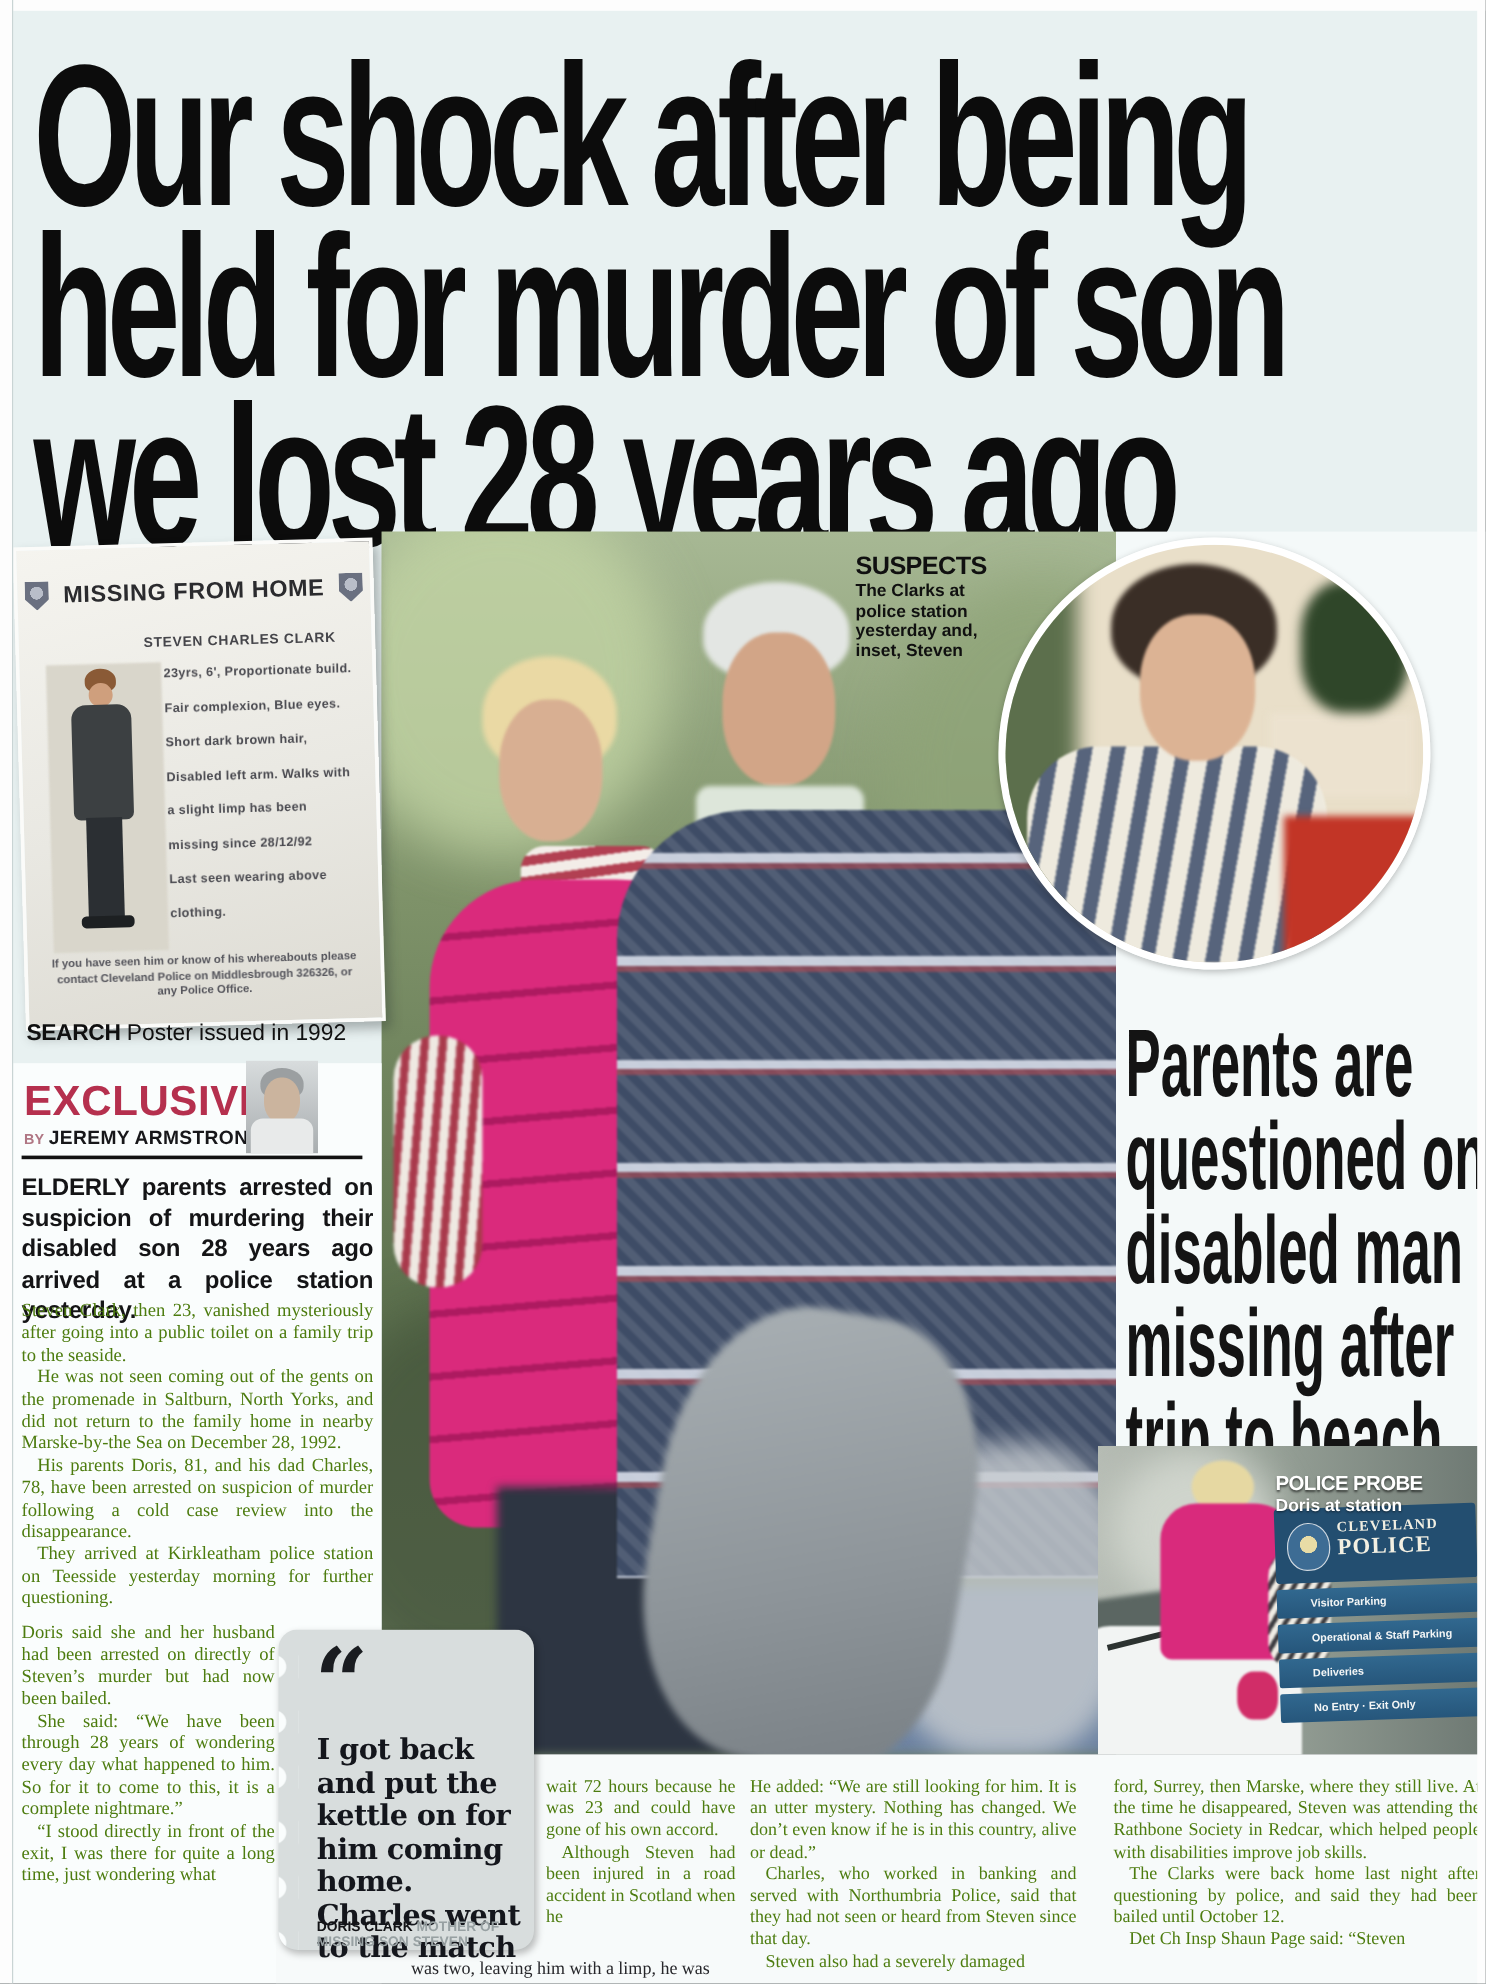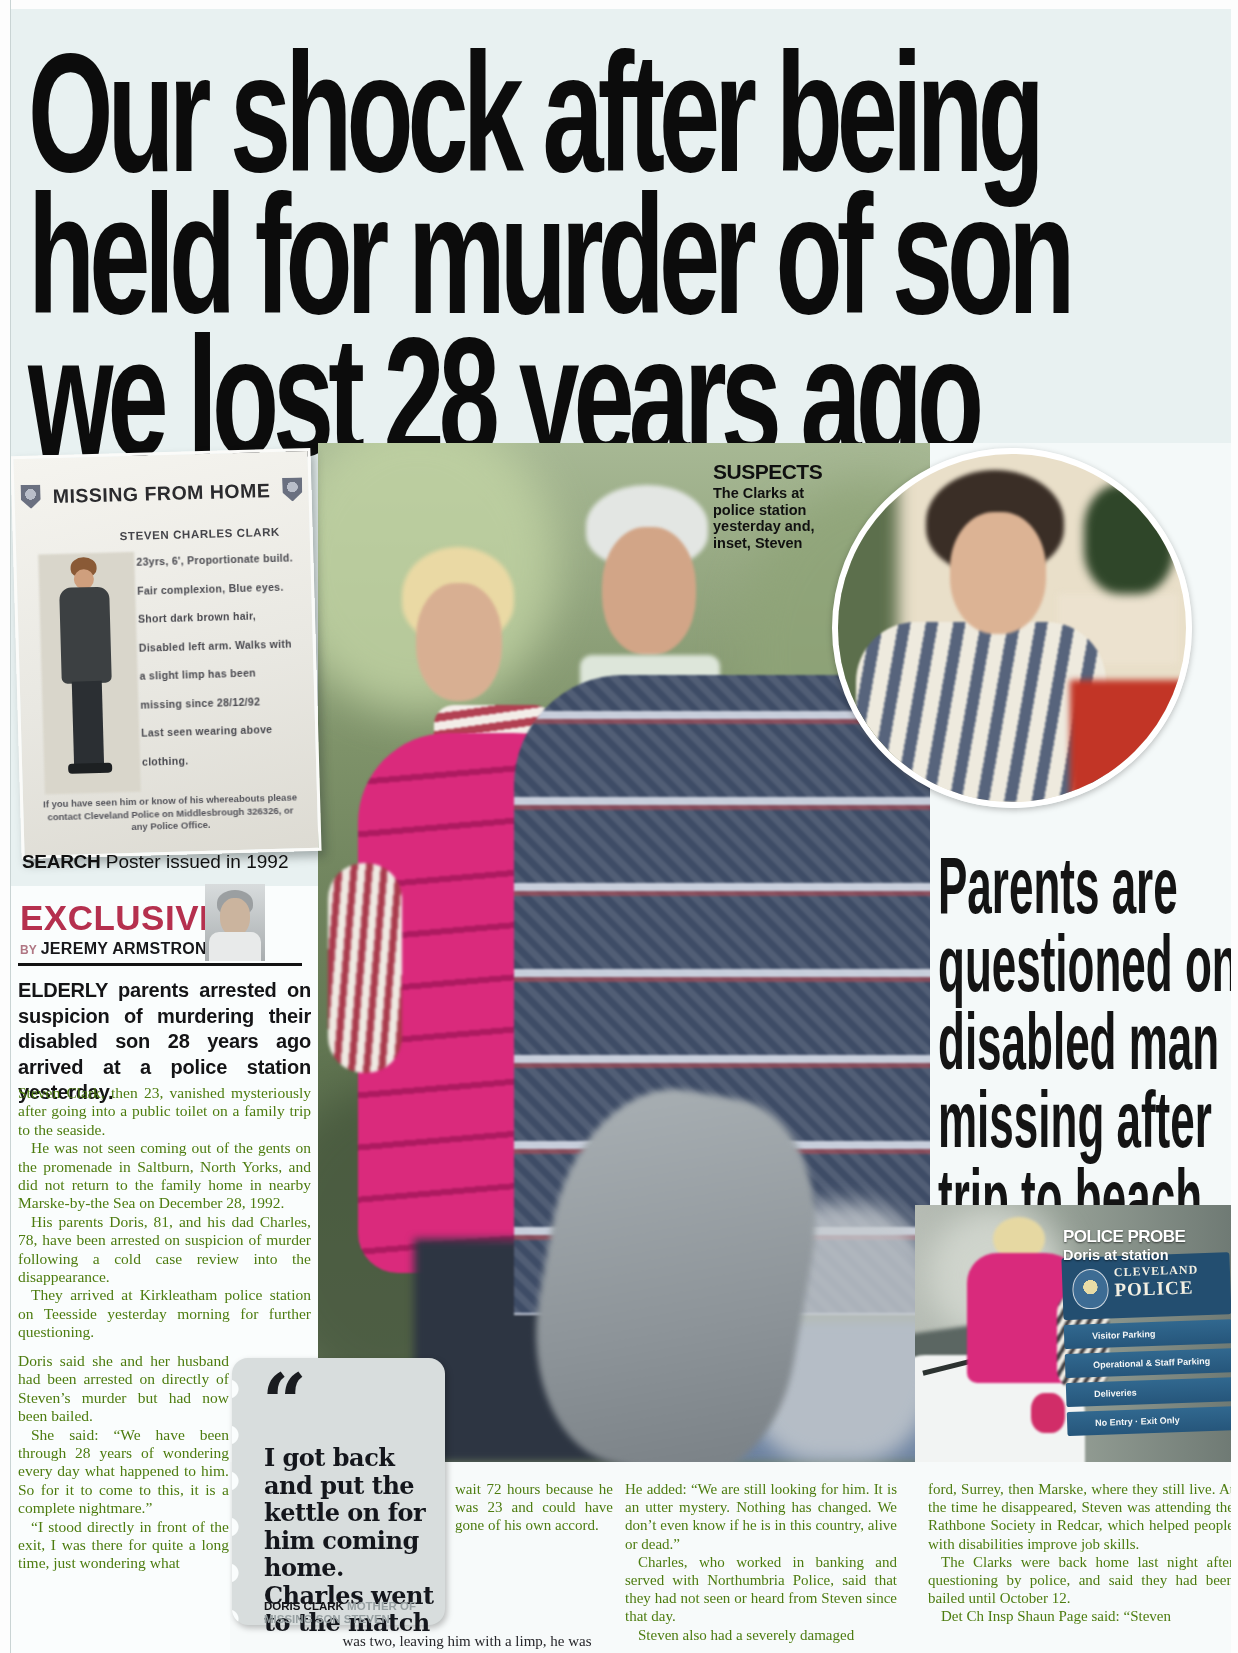--- a/index.html
+++ b/index.html
@@ -305,20 +305,21 @@
     </div>
   <div class="abs bodytext col1-narrow">
       <div class="para">Doris said she and her husband had been arrested on directly of Steven’s murder but had now been bailed.</div>
       <div class="para">She said: “We have been through 28 years of wondering every day what happened to him. So for it to come to this, it is a complete nightmare.”</div>
       <div class="para">“I stood directly in front of the exit, I was there for quite a long time, just wondering what</div>
     </div>
 
   <div class="abs bottom-panel"></div>
   <div class="abs bodytext colb col2">
       <div class="para">wait 72 hours because he was 23 and could have gone of his own accord.</div>
+      <div class="para">Although Steven had been injured in a road accident in Scotland when he</div>
     </div>
   <div class="abs bodytext colb col3">
       <div class="para">He added: “We are still looking for him. It is an utter mystery. Nothing has changed. We don’t even know if he is in this country, alive or dead.”</div>
       <div class="para">Charles, who worked in banking and served with Northumbria Police, said that they had not seen or heard from Steven since that day.</div>
       <div class="para">Steven also had a severely damaged</div>
     </div>
   <div class="abs bodytext colb col4">
       <div class="para">ford, Surrey, then Marske, where they still live. At the time he disappeared, Steven was attending the Rathbone Society in Redcar, which helped people with disabilities improve job skills.</div>
       <div class="para">The Clarks were back home last night after questioning by police, and said they had been bailed until October 12.</div>
       <div class="para">Det Ch Insp Shaun Page said: “Steven</div>

